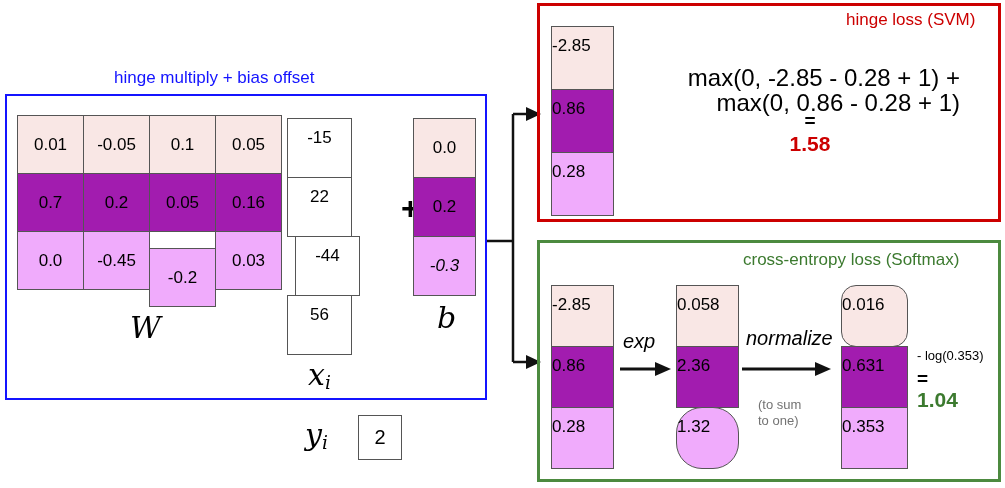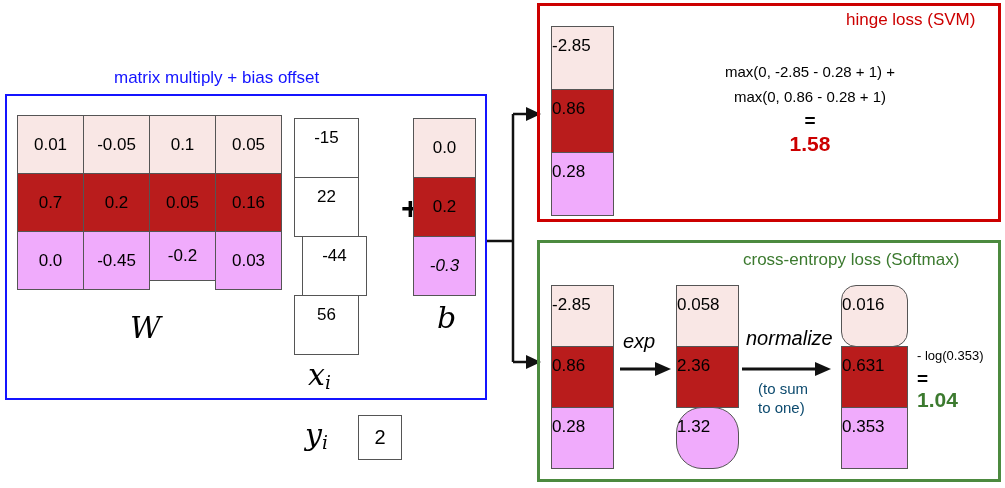--- a/index.html
+++ b/index.html
@@ -17,21 +17,21 @@
     border:1px solid #555;
     display:flex;align-items:center;
     font-size:17px;color:#000;
     background:#ffffff;
   }
   .cell.c-center{justify-content:center;}
   .cell.c-left{justify-content:flex-start;padding-left:0;}
   .cell.top{align-items:flex-start;padding-top:9px;}
 
   .pink{background:#f9e7e5;}
-  .green{background:#b91c1c;}
+  .green{background:#a21caf;}
   .blue{background:#f0abfc;}
   .white{background:#ffffff;}
 
   
   .panel{box-sizing:border-box;background:transparent;}
   .panel-blue{border:2px solid #1414ff;}
   .panel-red{border:3px solid #cc0000;}
   .panel-green{border:3px solid #4c8a3f;}
 
   .panel-title{
@@ -49,75 +49,75 @@
   }
   .mathlabel sub{
     font-size:0.62em;font-style:italic;
     vertical-align:-0.22em;margin-left:0px;
   }
 
   .plus{font-size:32px;font-weight:bold;color:#000;line-height:1;}
 
   
   .formula{
-    font-size:15px;color:#000;text-align:center;line-height:1.32;
+    font-size:24px;color:#000;text-align:right;line-height:1.32;
     white-space:nowrap;
   }
   .eq{font-size:19px;font-weight:bold;text-align:center;}
   .result{font-size:21px;font-weight:bold;text-align:center;}
   .res-red{color:#cc0000;}
   .res-green{color:#3c7a2f;}
 
   .oplabel{
     font-style:italic;font-size:20px;color:#000;white-space:nowrap;
   }
   .sublabel{
-    font-size:15px;color:#0c4a6e;line-height:1.25;white-space:nowrap;
+    font-size:13px;color:#737373;line-height:1.25;white-space:nowrap;margin-top:17px;
   }
   .smalltext{font-size:13px;color:#000;white-space:nowrap;}
 
   
   .svgwrap{position:absolute;pointer-events:none;}
 </style>
 </head>
 <body>
 
 <div class="abs panel panel-blue" style="left:5px;top:94px;width:482px;height:306px;"></div>
 
-<div class="abs panel-title title-blue" style="left:114px;top:68px;">matrix multiply + bias offset</div>
+<div class="abs panel-title title-blue" style="left:114px;top:68px;">hinge multiply + bias offset</div>
 
 <div class="abs" style="left:17px;top:115px;width:264px;height:177px;">
 
   <div class="abs" style="left:0px;top:0px;">
     <div class="abs cell c-center pink" style="left:0px;  top:0px;width:67px;height:59px;">0.01</div>
     <div class="abs cell c-center pink" style="left:66px; top:0px;width:67px;height:59px;">-0.05</div>
     <div class="abs cell c-center pink" style="left:132px;top:0px;width:67px;height:59px;">0.1</div>
     <div class="abs cell c-center pink" style="left:198px;top:0px;width:67px;height:59px;">0.05</div>
   </div>
 
   <div class="abs" style="left:0px;top:58px;">
     <div class="abs cell c-center green" style="left:0px;  top:0px;width:67px;height:59px;">0.7</div>
     <div class="abs cell c-center green" style="left:66px; top:0px;width:67px;height:59px;">0.2</div>
     <div class="abs cell c-center green" style="left:132px;top:0px;width:67px;height:59px;">0.05</div>
     <div class="abs cell c-center green" style="left:198px;top:0px;width:67px;height:59px;">0.16</div>
   </div>
 
   <div class="abs" style="left:0px;top:116px;">
     <div class="abs cell c-center blue" style="left:0px;  top:0px;width:67px;height:59px;">0.0</div>
     <div class="abs cell c-center blue" style="left:66px; top:0px;width:67px;height:59px;">-0.45</div>
-    <div class="abs cell c-center blue" style="left:132px;top:0px;width:67px;height:50px;">-0.2</div>
+    <div class="abs cell c-center blue" style="left:132px;top:17px;width:67px;height:59px;">-0.2</div>
     <div class="abs cell c-center blue" style="left:198px;top:0px;width:67px;height:59px;">0.03</div>
   </div>
 </div>
 
 <div class="abs mathlabel" style="left:130px;top:310px;">
   <span>W</span>
 </div>
 
-<div class="abs" style="left:294px;top:118px;width:65px;height:236px;">
+<div class="abs" style="left:287px;top:118px;width:65px;height:236px;">
   <div class="abs cell top c-center white" style="left:0;top:0px;  width:65px;height:60px;">-15</div>
   <div class="abs cell top c-center white" style="left:0;top:59px; width:65px;height:60px;">22</div>
   <div class="abs cell top c-center white" style="left:0;top:118px;width:65px;height:60px;margin-left:8px;">-44</div>
   <div class="abs cell top c-center white" style="left:0;top:177px;width:65px;height:60px;">56</div>
 </div>
 
 <div class="abs mathlabel" style="left:308px;top:357px;">
   <span>x</span><sub>i</sub>
 </div>
 

